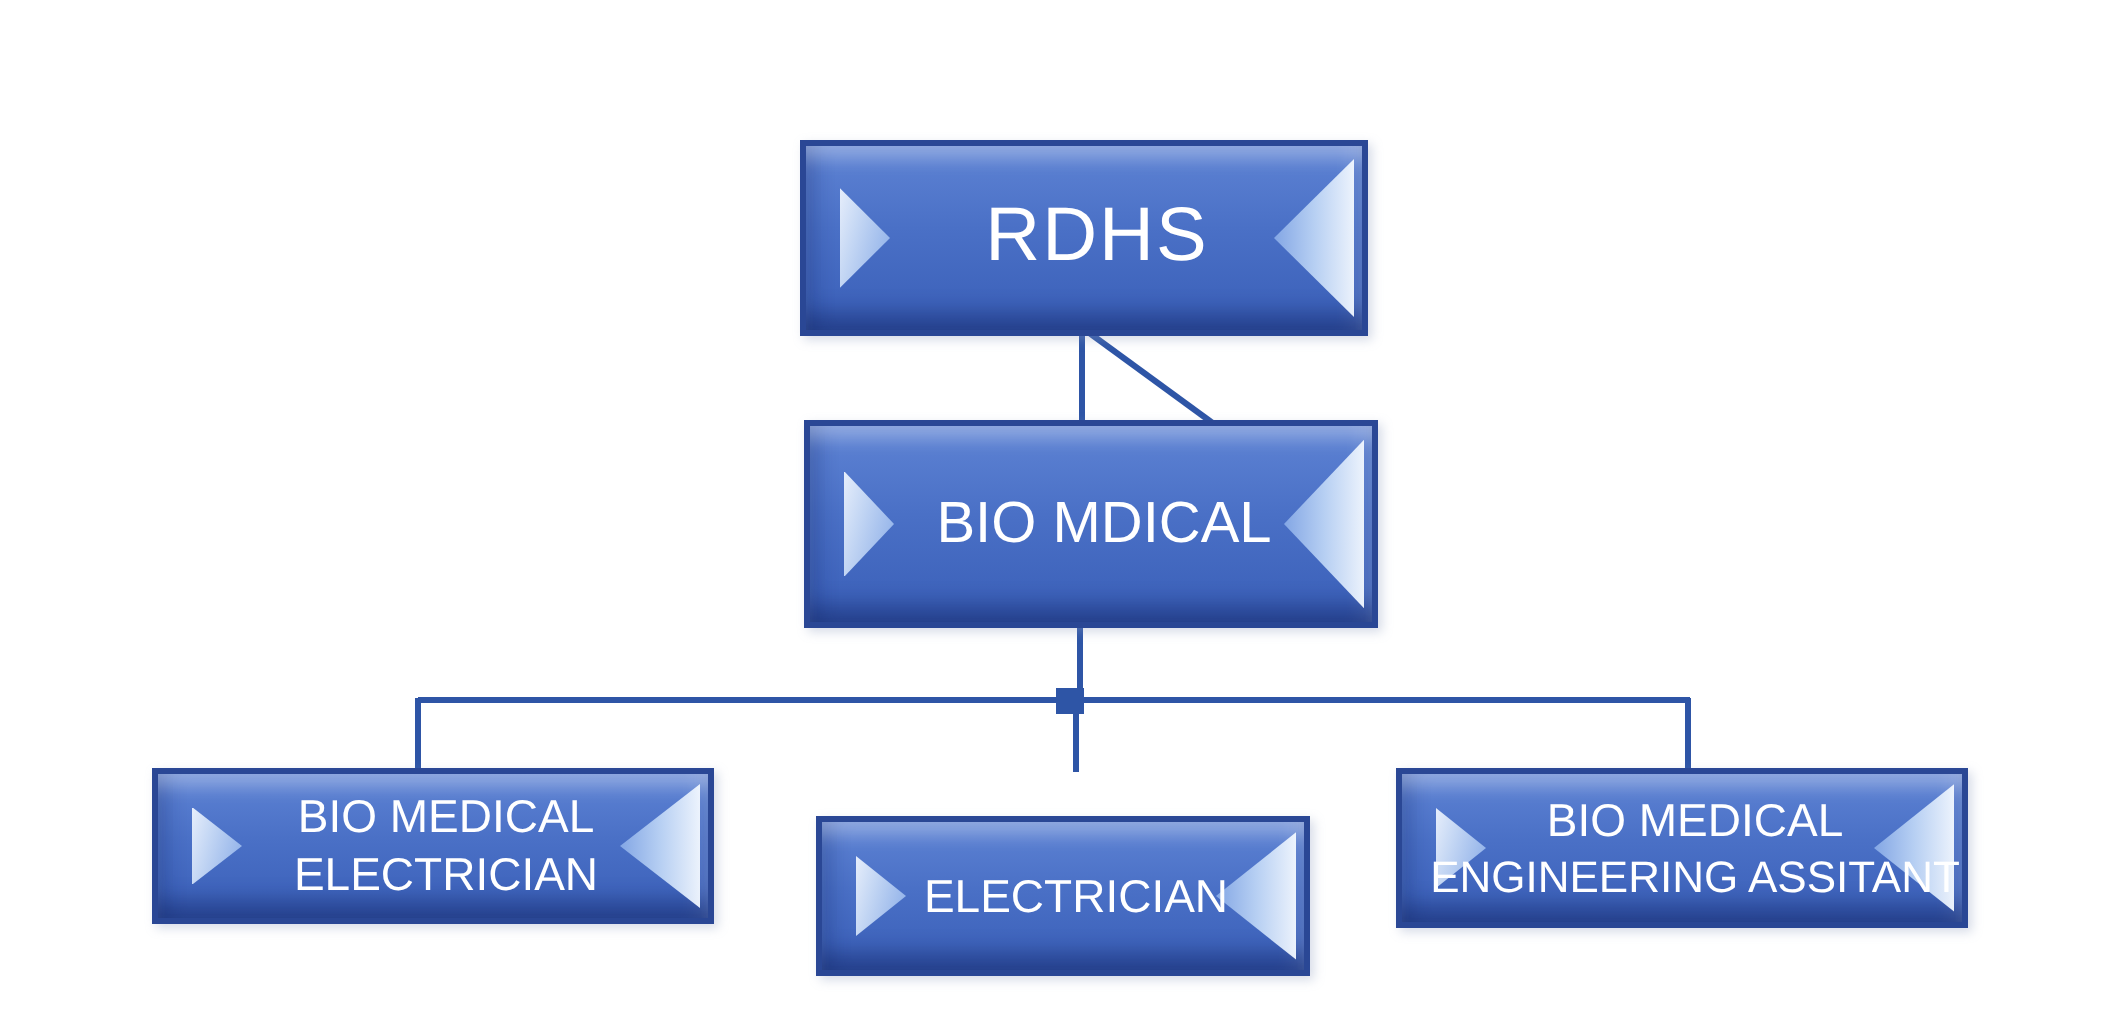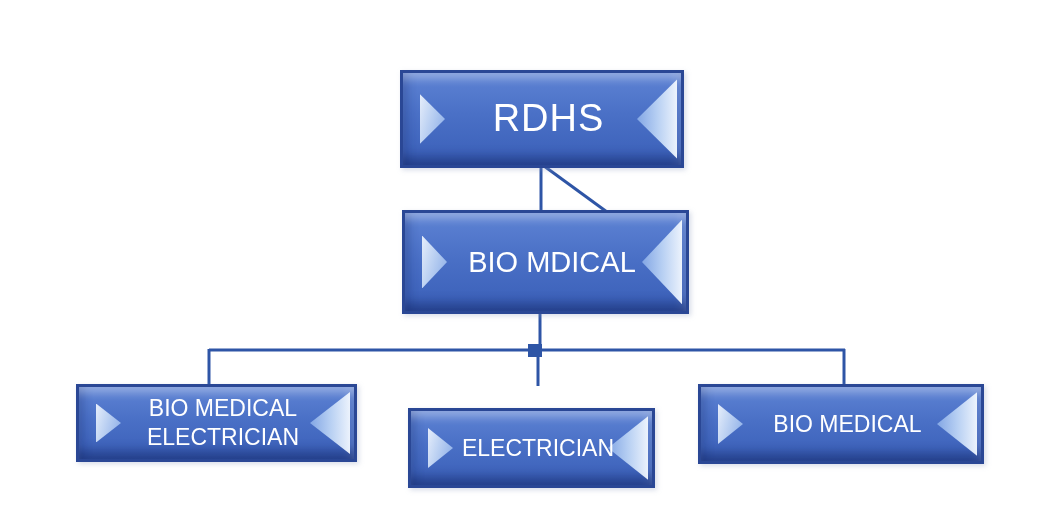--- a/index.html
+++ b/index.html
@@ -120,15 +120,16 @@
   <div class="node n-elec">
     <div class="bevel-left"></div>
     <div class="bevel-right"></div>
     <span class="l1">ELECTRICIAN</span>
   </div>
 
   <div class="node n-asst">
     <div class="bevel-left"></div>
     <div class="bevel-right"></div>
     <span class="l1">BIO MEDICAL</span>
+    <span class="l2">ENGINEERING ASSITANT</span>
   </div>
 
 </div>
 
 </body></html>

